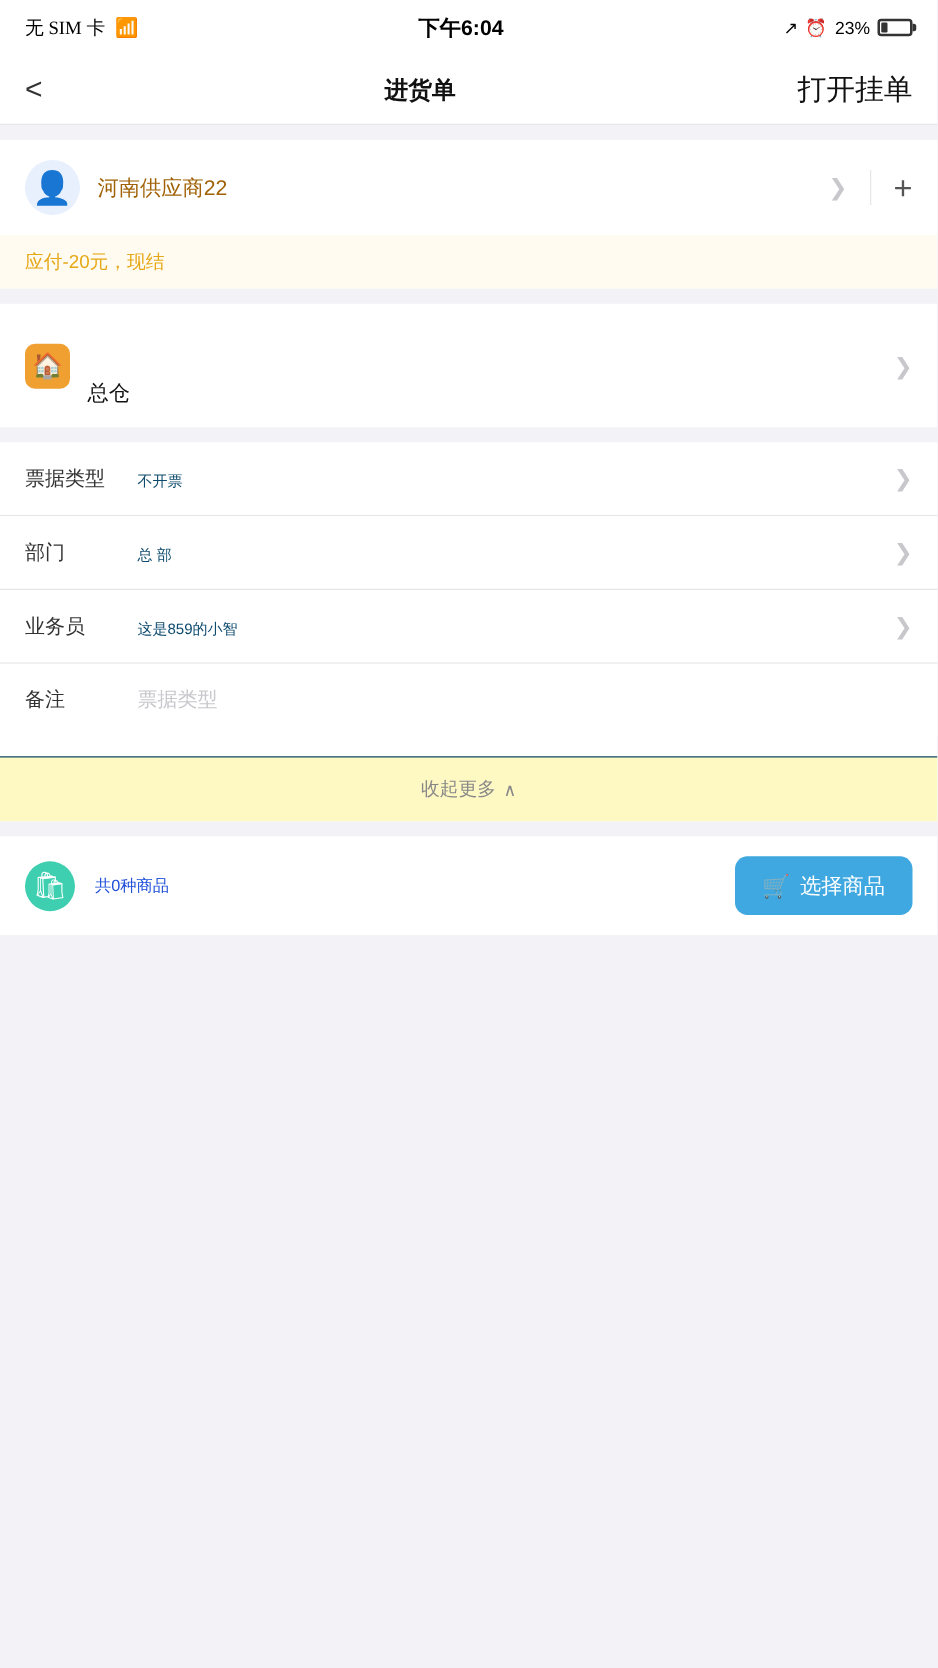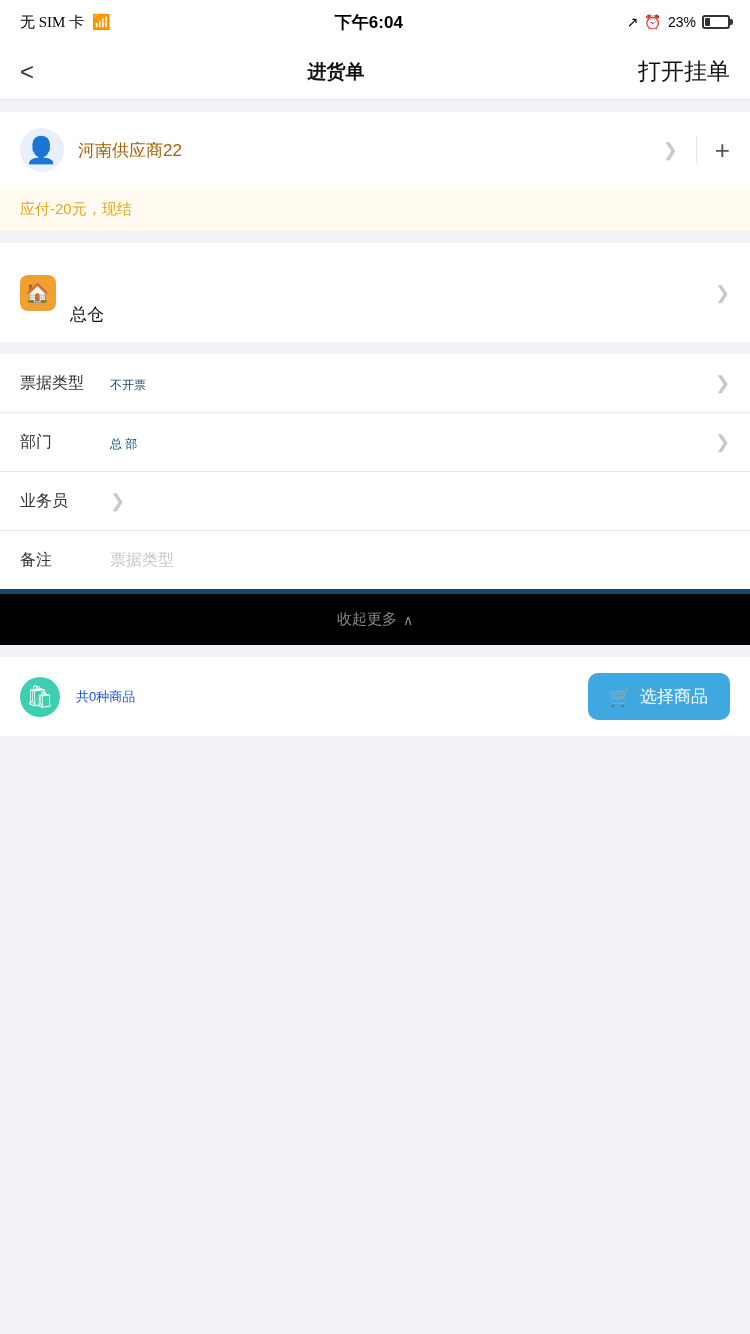--- a/index.html
+++ b/index.html
@@ -204,28 +204,29 @@
       flex: 1;
     }
     .form-placeholder {
       font-size: 16px;
       color: #c7c7cc;
       flex: 1;
     }
 
     
     .collapse-row {
-      background: #000000;
+      background: #fef9c3;
       display: flex;
       align-items: center;
       justify-content: center;
       padding: 16px 20px;
       gap: 6px;
       cursor: pointer;
-      border-top: 5px solid #0c4a6e;
+      border-top: 1px solid #0c4a6e;
+      margin-top: 16px;
     }
     .collapse-text {
       font-size: 15px;
       color: #888;
     }
     .collapse-chevron {
       font-size: 14px;
       color: #888;
     }
 
@@ -347,20 +348,21 @@
 
   <div class="form-row">
     <span class="form-label">部门</span>
     <span class="form-value">总 部</span>
     <span class="chevron-icon">❯</span>
   </div>
   <div class="divider-line"></div>
 
   <div class="form-row">
     <span class="form-label">业务员</span>
+    <span class="form-value">这是859的小智</span>
     <span class="chevron-icon">❯</span>
   </div>
   <div class="divider-line"></div>
 
   <div class="form-row">
     <span class="form-label">备注</span>
     <span class="form-placeholder">票据类型</span>
   </div>
 
   <div class="collapse-row">

